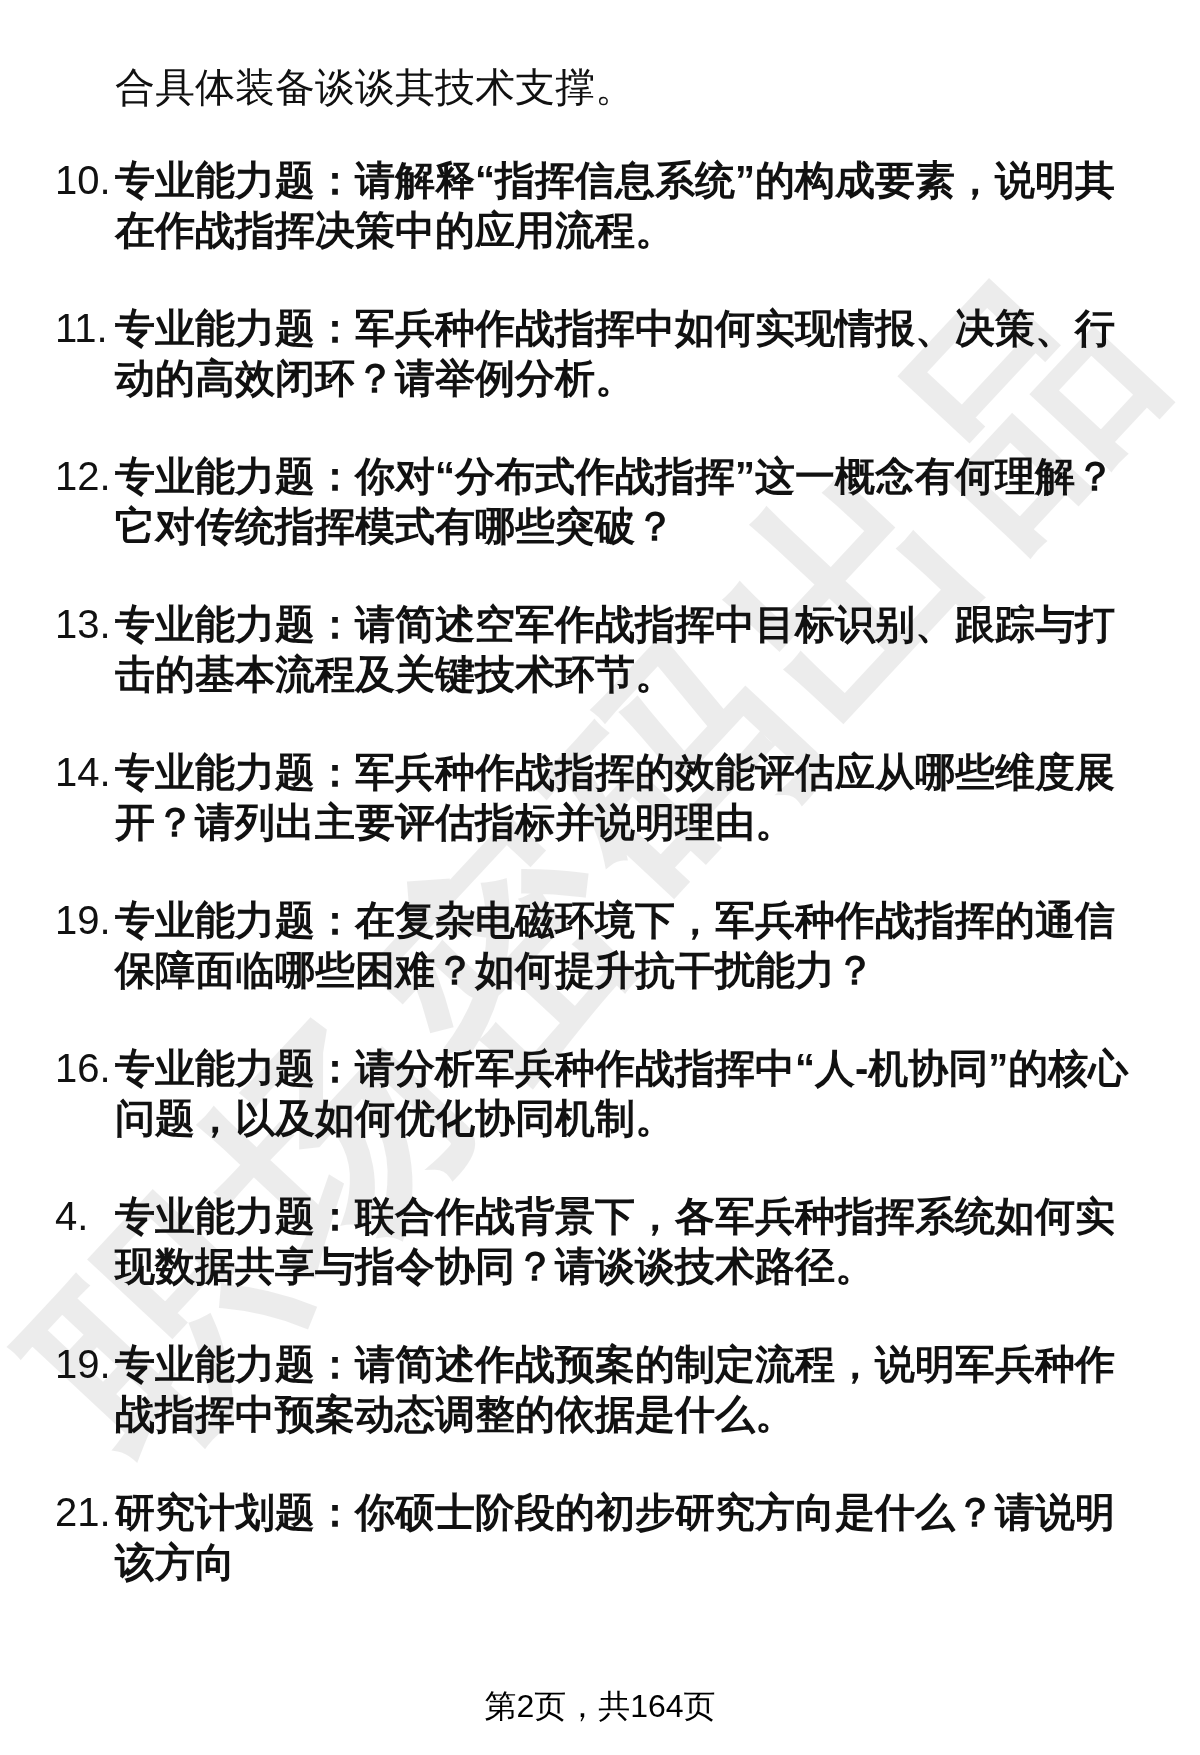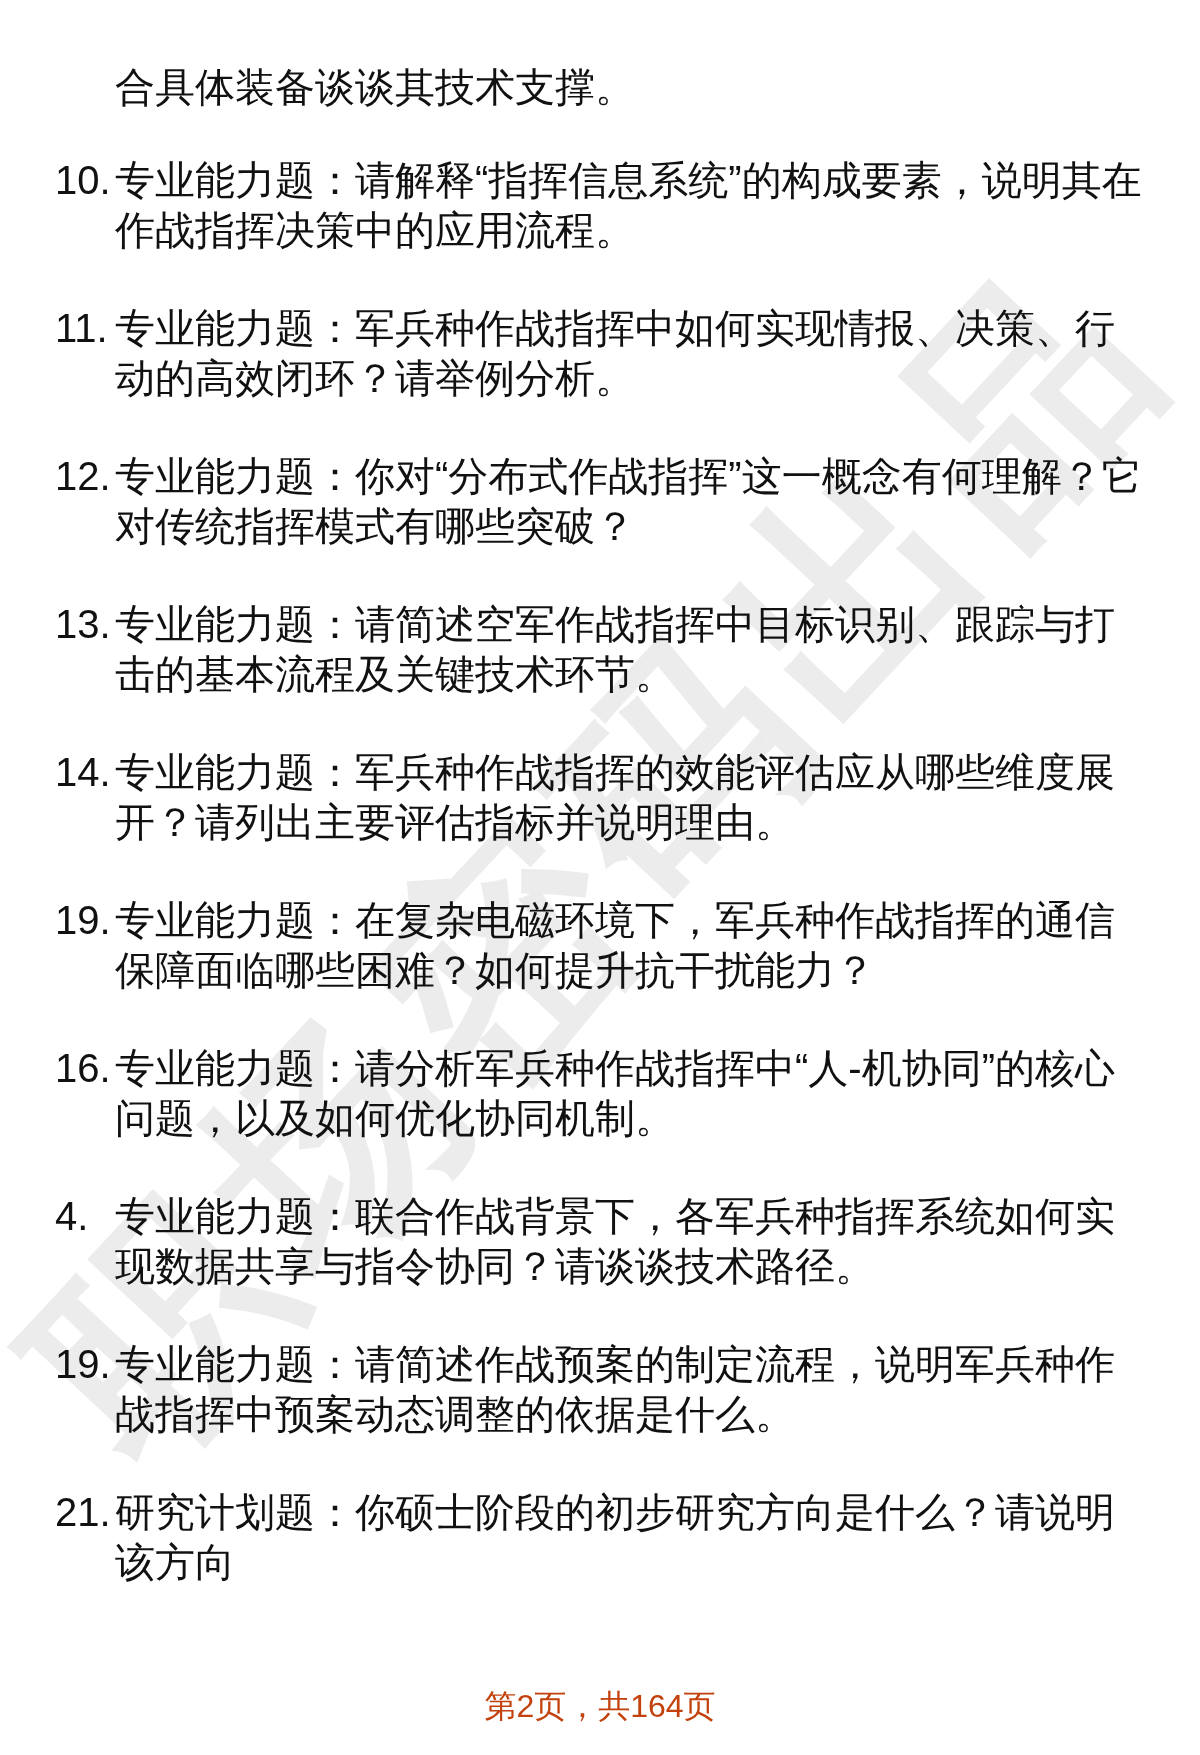--- a/index.html
+++ b/index.html
@@ -49,30 +49,31 @@
     margin-top: 48px;
   }
   .item.first {
     margin-top: 43px;
   }
   .num {
     flex: 0 0 60px;
   }
   .txt {
     flex: 1;
+    font-weight: bold;
   }
   .footer {
     position: absolute;
     left: 0;
     right: 0;
     top: 1686px;
     text-align: center;
     font-size: 32px;
     line-height: 40px;
-    color: #c2410c;
+    color: #000000;
     z-index: 1;
   }
 </style>
 </head>
 <body>
 
 <div class="page">
 
   <div class="watermark">职场密码出品</div>
 

